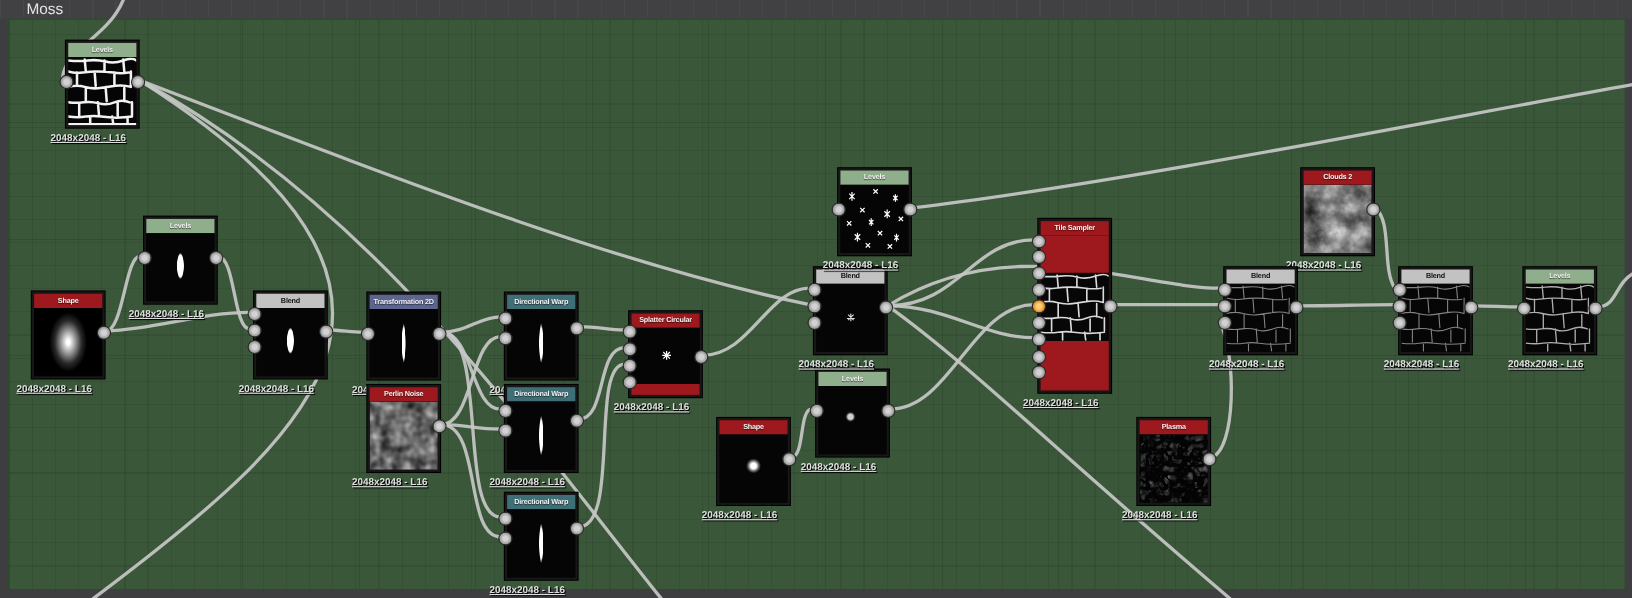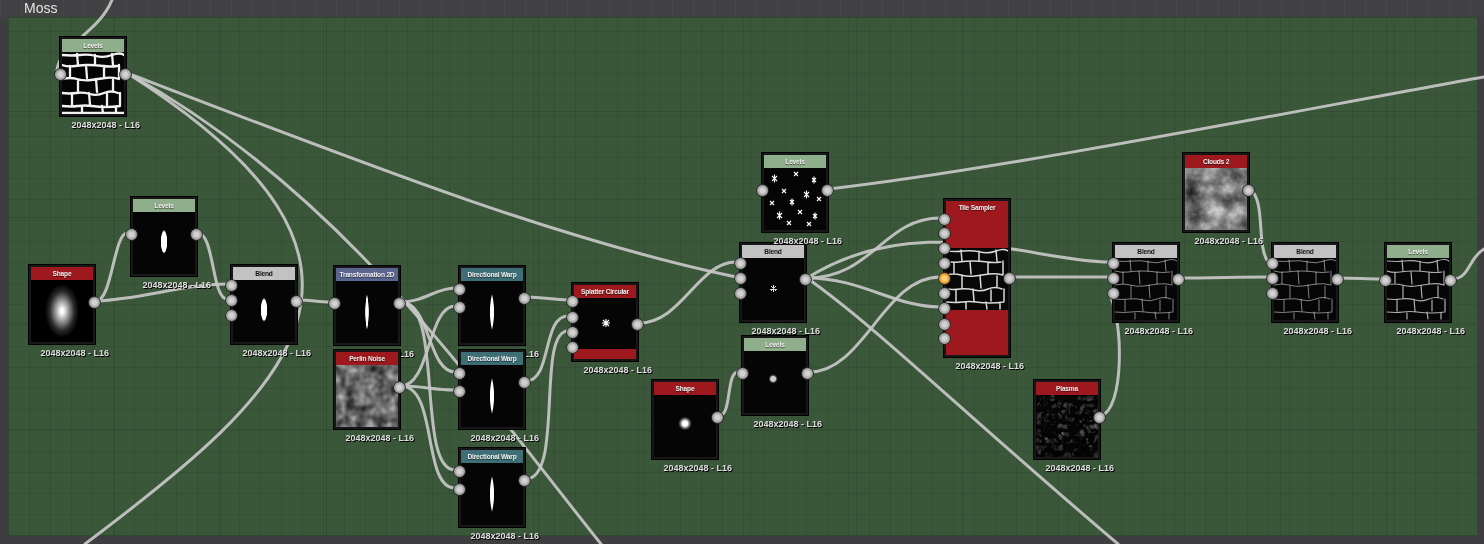--- a/index.html
+++ b/index.html
@@ -38,23 +38,23 @@
   .head{height:13px;line-height:13px;text-align:center;
         font-size:6.6px;font-weight:bold;letter-spacing:-0.2px;
         color:#f2f2f2;text-shadow:0 1px 1px rgba(0,0,0,.6);
         white-space:nowrap;overflow:hidden;}
   .head.green{background:#8fae8b;}
   .head.red{background:#9e191d;}
   .head.gray{background:#c2c2c2;color:#111;text-shadow:none;}
   .head.blue{background:#5b6590;}
   .head.teal{background:#3e6f77;}
   .pv{width:62px;height:62px;background:#050505;position:relative;overflow:hidden;}
-  .cap{position:absolute;left:-16px;top:81px;width:94px;text-align:right;
+  .cap{position:absolute;left:-16px;top:81px;width:94px;text-align:left;
        font-size:9px;font-weight:bold;color:#dedede;
-       text-shadow:1px 1px 0 #000;white-space:nowrap;z-index:2;}
+       text-shadow:1px 1px 0 #000;white-space:nowrap;z-index:2;text-decoration:underline;}
   .p{position:absolute;width:13px;height:13px;border-radius:50%;
      background:radial-gradient(circle,#d2d2d2 0 28%,#a9a9a9 55%,#707070 100%);
      border:1px solid #2b2b2b;box-sizing:border-box;z-index:3;}
   .p.in{left:-8px;} .p.out{right:-8px;}
   .p.orange{background:radial-gradient(circle,#ffcf7a 0 28%,#e8972a 60%,#9c5e10 100%);}
   
   .tex{position:absolute;left:0;top:0;}
   .blob{position:absolute;inset:0;background:radial-gradient(ellipse 17px 27px at 50% 50%,#fff 0 8%,#9a9a9a 38%,#2a2a2a 72%,#000 100%);}
   .sliver{position:absolute;inset:0;background:radial-gradient(ellipse 4.5px 16px at 50% 48%,#fff 0 62%,rgba(255,255,255,0) 75%);}
   .sliver.thin{background:radial-gradient(ellipse 2.6px 25px at 50% 50%,#fff 0 55%,rgba(255,255,255,0) 72%);}

